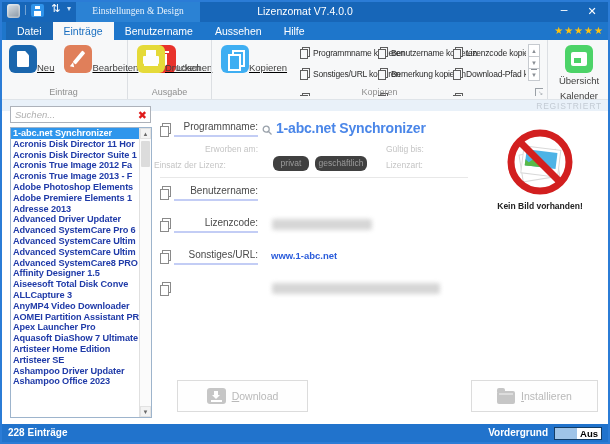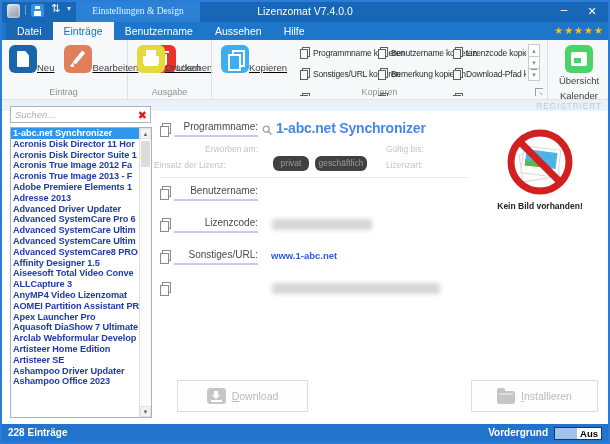--- a/index.html
+++ b/index.html
@@ -290,35 +290,35 @@
   </div>
 
   <div class="listbox">
     <div class="sb-list">
 
     <div class="list-item">1-abc.net Synchronizer</div>
         <div class="list-item">Acronis Disk Director 11 Hor</div>
         <div class="list-item">Acronis Disk Director Suite 1</div>
         <div class="list-item">Acronis True Image 2012 Fa</div>
         <div class="list-item">Acronis True Image 2013 - F</div>
+        <div class="list-item">Adobe Photoshop Elements</div>
         <div class="list-item">Adobe Premiere Elements 1</div>
         <div class="list-item">Adresse 2013</div>
         <div class="list-item">Advanced Driver Updater</div>
         <div class="list-item">Advanced SystemCare Pro 6</div>
         <div class="list-item">Advanced SystemCare Ultim</div>
         <div class="list-item">Advanced SystemCare Ultim</div>
         <div class="list-item">Advanced SystemCare8 PRO</div>
         <div class="list-item">Affinity Designer 1.5</div>
-        <div class="list-item">Aiseesoft Total Video Conve</div>
+        <div class="list-item">Aiseesoft Total Disk Conve</div>
         <div class="list-item">ALLCapture 3</div>
-        <div class="list-item">AnyMP4 Video Lizenzomat</div>
+        <div class="list-item">AnyMP4 Video Downloader</div>
         <div class="list-item">AOMEI Partition Assistant PR</div>
         <div class="list-item">Apex Launcher Pro</div>
         <div class="list-item">Aquasoft DiaShow 7 Ultimate</div>
-        <div class="list-item">Arclab Webformular Develop</div>
         <div class="list-item">Artisteer Home Edition</div>
         <div class="list-item">Artisteer SE</div>
         <div class="list-item">Ashampoo Driver Updater</div>
         <div class="list-item">Ashampoo Office 2023</div>
       </div>
     <div class="sb-scroll">
       <div class="sb-arrow up">▲</div>
       <div class="sb-thumb"></div>
       <div class="sb-arrow down">▼</div>
     </div>

